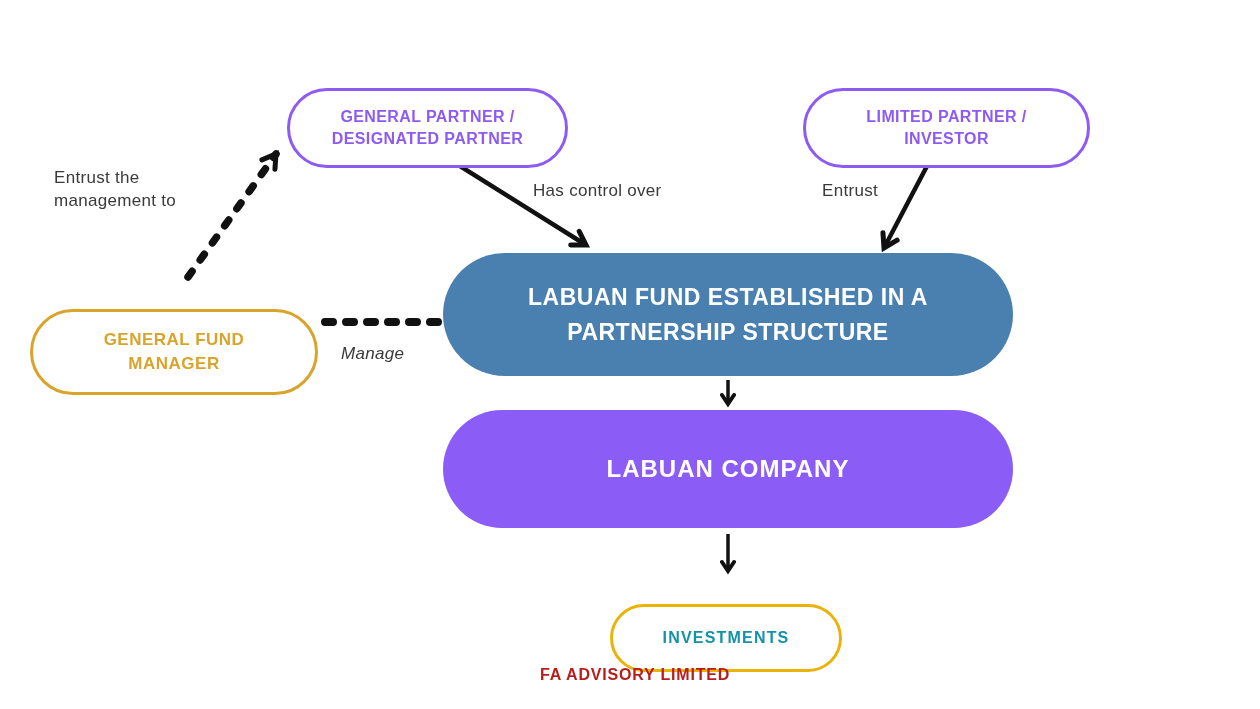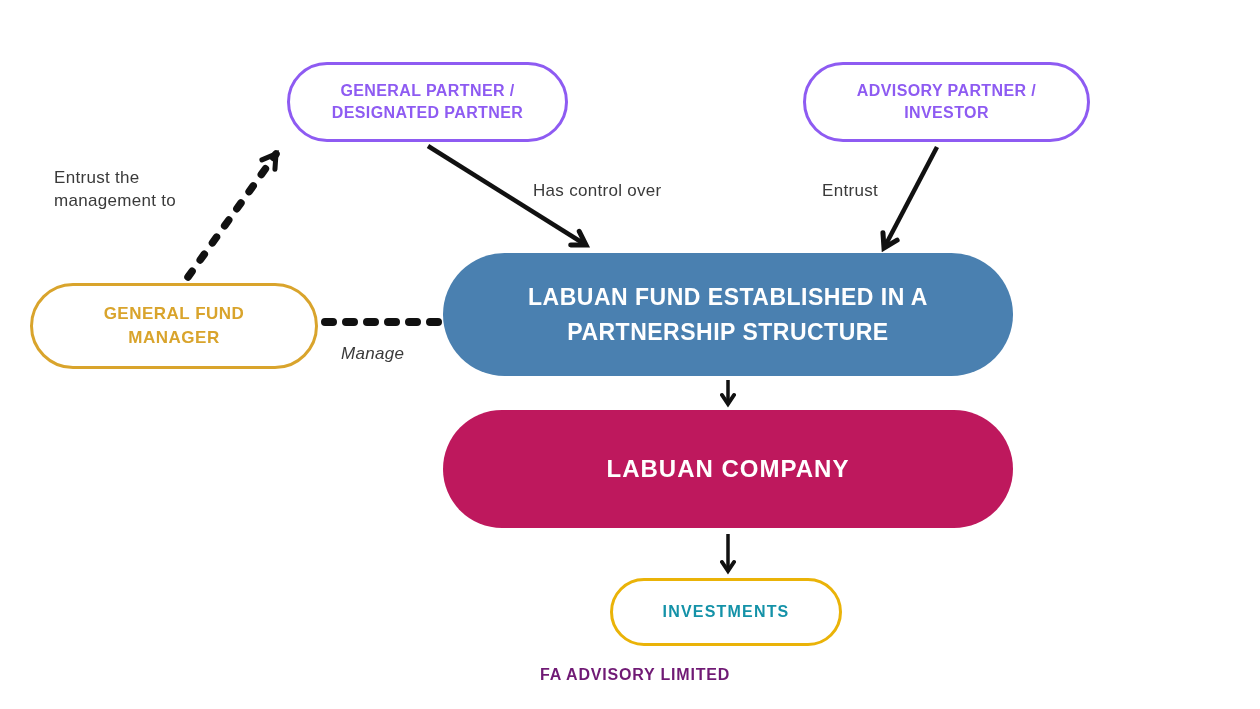--- a/index.html
+++ b/index.html
@@ -5,21 +5,21 @@
   html,body{margin:0;padding:0;background:#fff;}
   .canvas{
     position:relative;width:1260px;height:709px;background:#ffffff;
     font-family:"Liberation Sans","DejaVu Sans",sans-serif;overflow:hidden;
   }
   .edges-svg{position:absolute;left:0;top:0;width:1260px;height:709px;}
   .node{
     position:absolute;display:flex;align-items:center;justify-content:center;
     text-align:center;box-sizing:border-box;font-weight:bold;
   }
-  .pill-outline{background:#fff;border-style:solid;}
+  .pill-outline{background:#fff;border-style:solid;margin-top:26px;}
   .node-gp{
     left:287px;top:62px;width:281px;height:80px;border:3px solid #8E5BF2;
     border-radius:42px;color:#8E5BF2;font-size:16px;line-height:1.35;
     letter-spacing:.4px;padding:0 16px;
   }
   .node-lp{
     left:803px;top:62px;width:287px;height:80px;border:3px solid #8E5BF2;
     border-radius:42px;color:#8E5BF2;font-size:16px;line-height:1.35;
     letter-spacing:.4px;padding:0 18px;
   }
@@ -27,38 +27,38 @@
     left:30px;top:283px;width:288px;height:86px;border:3px solid #D9A42C;
     border-radius:44px;color:#D9A42C;font-size:17px;line-height:1.4;
     letter-spacing:.5px;padding:0 56px;
   }
   .node-fund{
     left:443px;top:253px;width:570px;height:123px;background:#4A80B0;
     border-radius:62px;color:#ffffff;font-size:23px;line-height:1.5;
     letter-spacing:.5px;padding:8px 30px;
   }
   .node-company{
-    left:443px;top:410px;width:570px;height:118px;background:#be185d;
+    left:443px;top:410px;width:570px;height:118px;background:#8b5cf6;
     border-radius:60px;color:#ffffff;font-size:24px;letter-spacing:1px;
   }
   .node-inv{
     left:610px;top:578px;width:232px;height:68px;border:3px solid #eab308;
     border-radius:36px;color:#1492A8;font-size:16px;letter-spacing:1.2px;
   }
   .edge-label{
     position:absolute;color:#3A3A3A;font-size:17px;line-height:1.35;
     letter-spacing:.3px;
   }
   .lbl-entrust{left:54px;top:167px;width:158px;}
   .lbl-control{left:533px;top:180px;}
   .lbl-invest{left:822px;top:180px;}
   .lbl-manage{left:341px;top:343px;font-style:italic;}
   .footer{
     position:absolute;left:540px;top:666px;font-size:16px;font-weight:bold;
-    letter-spacing:.8px;color:#701a75;
+    letter-spacing:.8px;color:#b91c1c;
   }
 </style>
 </head>
 <body>
 
 <div class="canvas">
 
   <svg class="edges-svg" viewBox="0 0 1260 709" xmlns="http://www.w3.org/2000/svg">
     <defs>
       <marker id="ah" markerUnits="userSpaceOnUse" markerWidth="22" markerHeight="22" refX="17" refY="11" orient="auto">
@@ -77,21 +77,21 @@
 
     <line x1="325" y1="322" x2="441" y2="322" stroke="#111111" stroke-width="8" stroke-linecap="round" stroke-dasharray="8 13"></line>
 
     <line x1="728" y1="380" x2="728" y2="404" stroke="#111111" stroke-width="3.5" marker-end="url(#ah-s)"></line>
 
     <line x1="728" y1="534" x2="728" y2="571" stroke="#111111" stroke-width="3.5" marker-end="url(#ah-s)"></line>
   </svg>
 
   <div class="node pill-outline node-gp">GENERAL PARTNER / DESIGNATED PARTNER</div>
 
-  <div class="node pill-outline node-lp">ADVISORY PARTNER / INVESTOR</div>
+  <div class="node pill-outline node-lp">LIMITED PARTNER / INVESTOR</div>
 
   <div class="node pill-outline node-fm">GENERAL FUND MANAGER</div>
 
   <div class="node node-fund">LABUAN FUND ESTABLISHED IN A PARTNERSHIP STRUCTURE</div>
 
   <div class="node node-company">LABUAN COMPANY</div>
 
   <div class="node pill-outline node-inv">INVESTMENTS</div>
 
   <div class="edge-label lbl-entrust">Entrust the management to</div>

